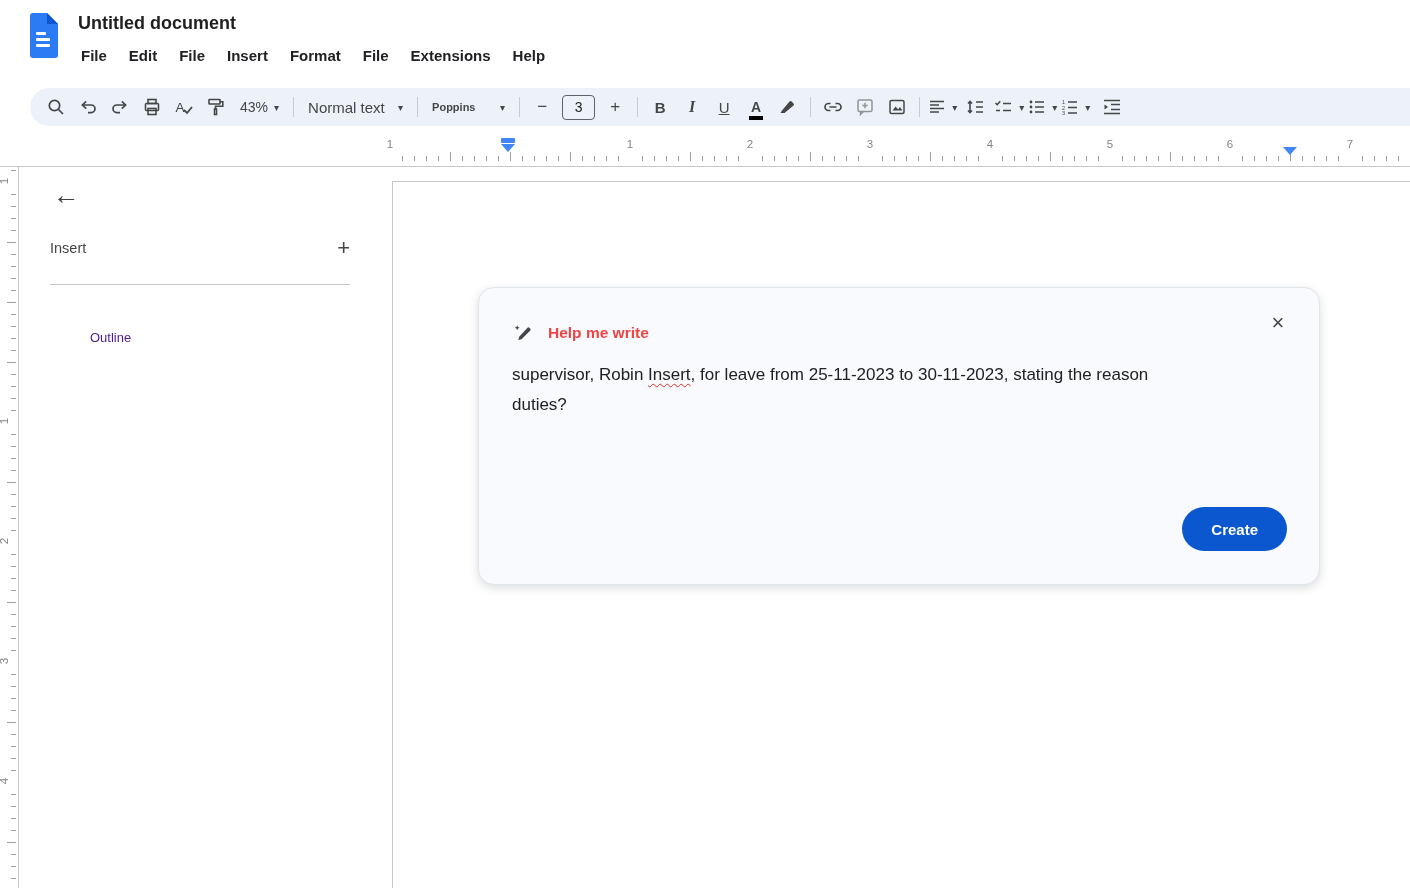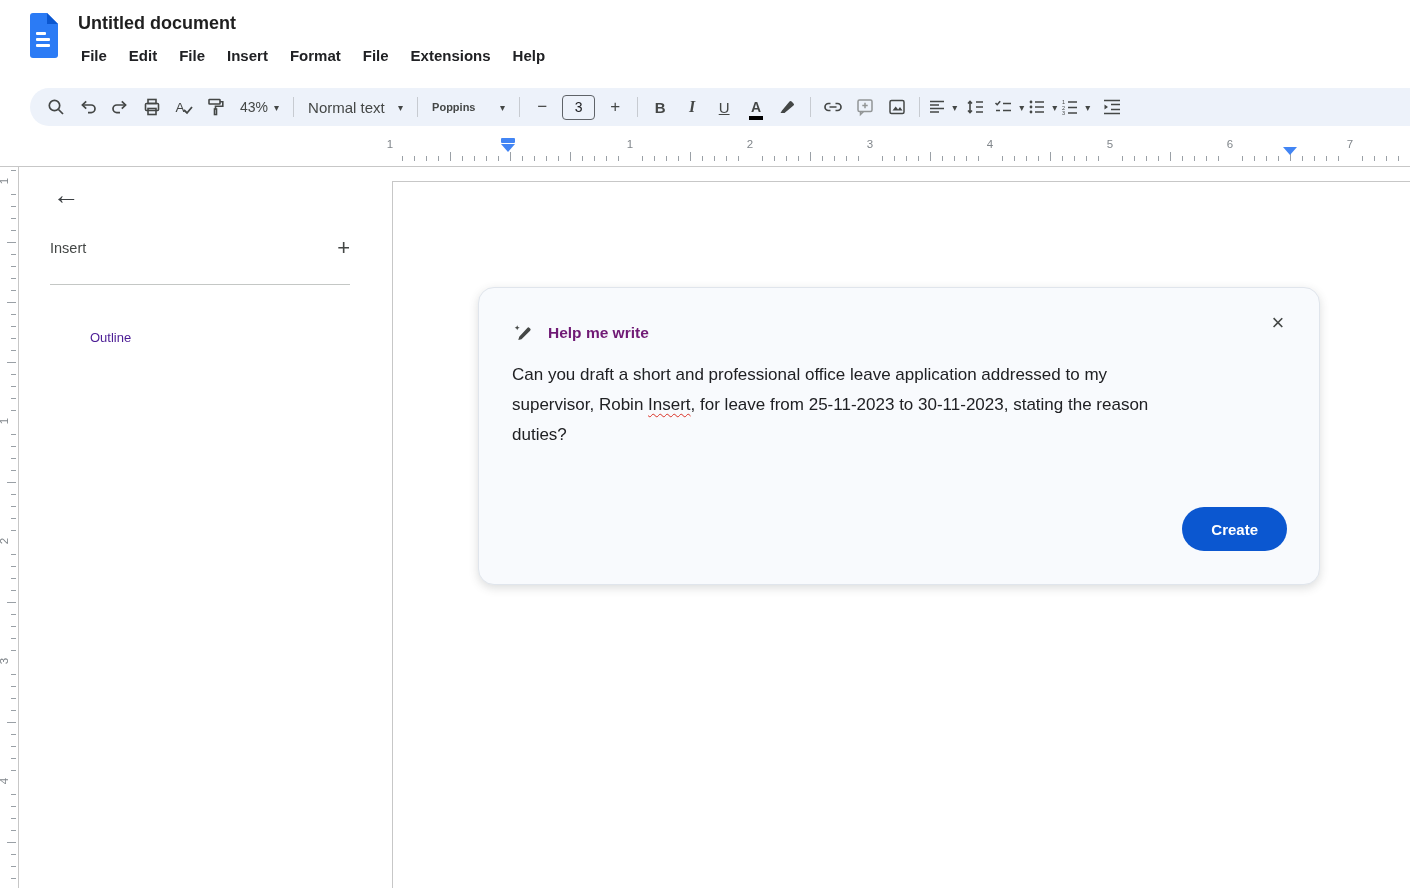--- a/index.html
+++ b/index.html
@@ -61,21 +61,21 @@
                   color:#747775; line-height:21px; }
 
   
   .page { position:absolute; left:392px; top:181px; width:1018px; height:707px; background:#fff;
           border-top:1px solid #c7c7c7; border-left:1px solid #c7c7c7; }
 
   
   .hmw { position:absolute; left:478px; top:287px; width:842px; height:298px; background:#f8fafd;
          border:1px solid #e0e5ec; border-radius:16px; box-shadow:0 3px 10px rgba(60,64,67,.18); }
   .hmw-head { position:absolute; left:33px; top:34px; display:flex; align-items:center; }
-  .hmw-title { font-size:15.5px; font-weight:bold; color:#701a75; margin-left:14px; }
+  .hmw-title { font-size:15.5px; font-weight:bold; color:#ef4444; margin-left:14px; }
   .hmw-close { position:absolute; right:26px; top:20px; width:30px; height:30px; border:none; background:transparent;
                font-size:22px; color:#444746; cursor:pointer; }
   .hmw-body { position:absolute; left:33px; top:72px; width:776px; font-size:17px; color:#202124;
               line-height:30px; cursor:text; }
   .misspelled { text-decoration:underline wavy #d93025; text-decoration-thickness:1px; text-underline-offset:3px; }
   .create-btn { position:absolute; right:32px; bottom:33px; height:44px; padding:0 29px; border:none;
                 border-radius:22px; background:#0b57d0; color:#fff; font-size:15px; font-weight:bold;
                 cursor:pointer; font-family:"Liberation Sans", sans-serif; }
 </style>
 </head>
@@ -415,18 +415,17 @@
 <div class="hmw">
   <div class="hmw-head">
     <svg width="22" height="22" viewBox="0 0 22 22">
       <path d="M7.2 14.8 L15.3 5.9 a1.5 1.5 0 0 1 2.2 0 l0.6 0.6 a1.5 1.5 0 0 1 0 2.2 L9.5 17.2 L6.3 18 z" fill="#444746"></path>
       <path d="M5.2 3.2 l0.75 1.75 L7.7 5.7 l-1.75 0.75 L5.2 8.2 l-0.75-1.75 L2.7 5.7 l1.75-0.75 z" fill="#444746"></path>
     </svg>
     <span class="hmw-title">Help me write</span>
   </div>
   <button class="hmw-close">×</button>
   <div class="hmw-body">
-    <div>Can you draft a short and professional office leave application addressed to my</div>
     <div><span>supervisor, Robin </span><span class="misspelled">Insert</span><span>, for leave from 25-11-2023 to 30-11-2023, stating the reason</span></div>
     <div>duties?</div>
   </div>
   <button class="create-btn">Create</button>
 </div>
 
 </body></html>

